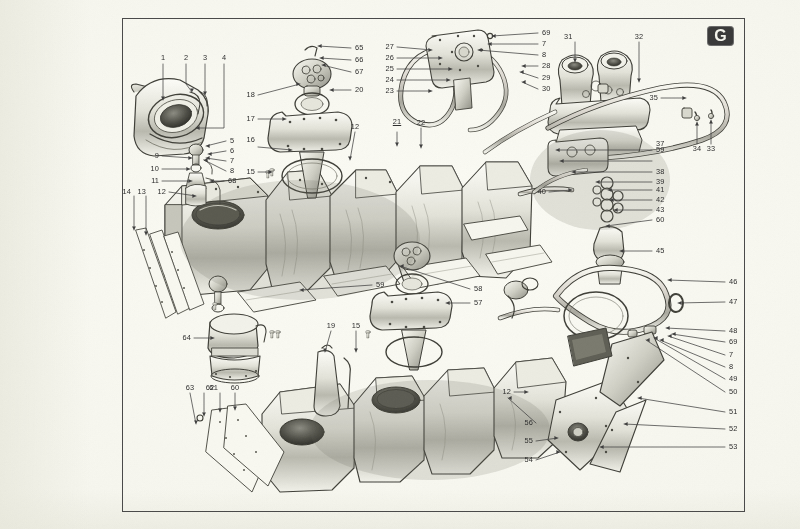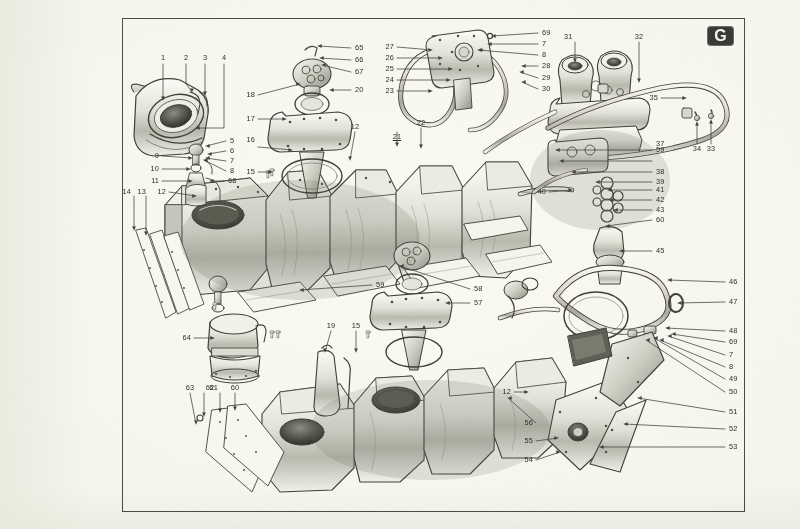--- a/index.html
+++ b/index.html
@@ -845,21 +845,21 @@
       <div class="cal" style="top: 384px; left: 224px; width: 22px; text-align: center;">60</div>
       <div class="cal" style="top: 168px; left: 233px; width: 22px; text-align: right;">15</div>
       <div class="cal" style="top: 136px; left: 233px; width: 22px; text-align: right;">16</div>
       <div class="cal" style="top: 115px; left: 233px; width: 22px; text-align: right;">17</div>
       <div class="cal" style="top: 91px; left: 233px; width: 22px; text-align: right;">18</div>
       <div class="cal" style="top: 44px; left: 355px; text-align: left;">65</div>
       <div class="cal" style="top: 56px; left: 355px; text-align: left;">66</div>
       <div class="cal" style="top: 68px; left: 355px; text-align: left;">67</div>
       <div class="cal" style="top: 86px; left: 355px; text-align: left;">20</div>
       <div class="cal" style="top: 123px; left: 344px; width: 22px; text-align: center;">12</div>
-      <div class="cal" style="top: 133px; left: 386px; width: 22px; text-align: center; text-decoration: underline;">21</div>
+      <div class="cal" style="top: 118px; left: 386px; width: 22px; text-align: center; text-decoration: underline;">21</div>
       <div class="cal" style="top: 119px; left: 410px; width: 22px; text-align: center;">22</div>
       <div class="cal" style="top: 322px; left: 320px; width: 22px; text-align: center;">19</div>
       <div class="cal" style="top: 322px; left: 345px; width: 22px; text-align: center;">15</div>
       <div class="cal" style="top: 87px; left: 372px; width: 22px; text-align: right;">23</div>
       <div class="cal" style="top: 76px; left: 372px; width: 22px; text-align: right;">24</div>
       <div class="cal" style="top: 65px; left: 372px; width: 22px; text-align: right;">25</div>
       <div class="cal" style="top: 54px; left: 372px; width: 22px; text-align: right;">26</div>
       <div class="cal" style="top: 43px; left: 372px; width: 22px; text-align: right;">27</div>
       <div class="cal" style="top: 29px; left: 542px; text-align: left;">69</div>
       <div class="cal" style="top: 40px; left: 542px; text-align: left;">7</div>

